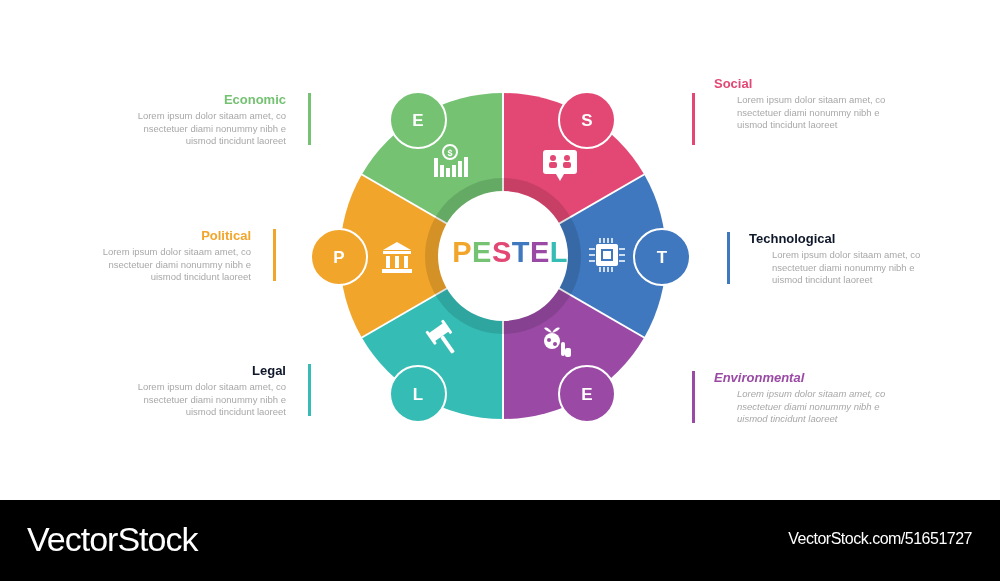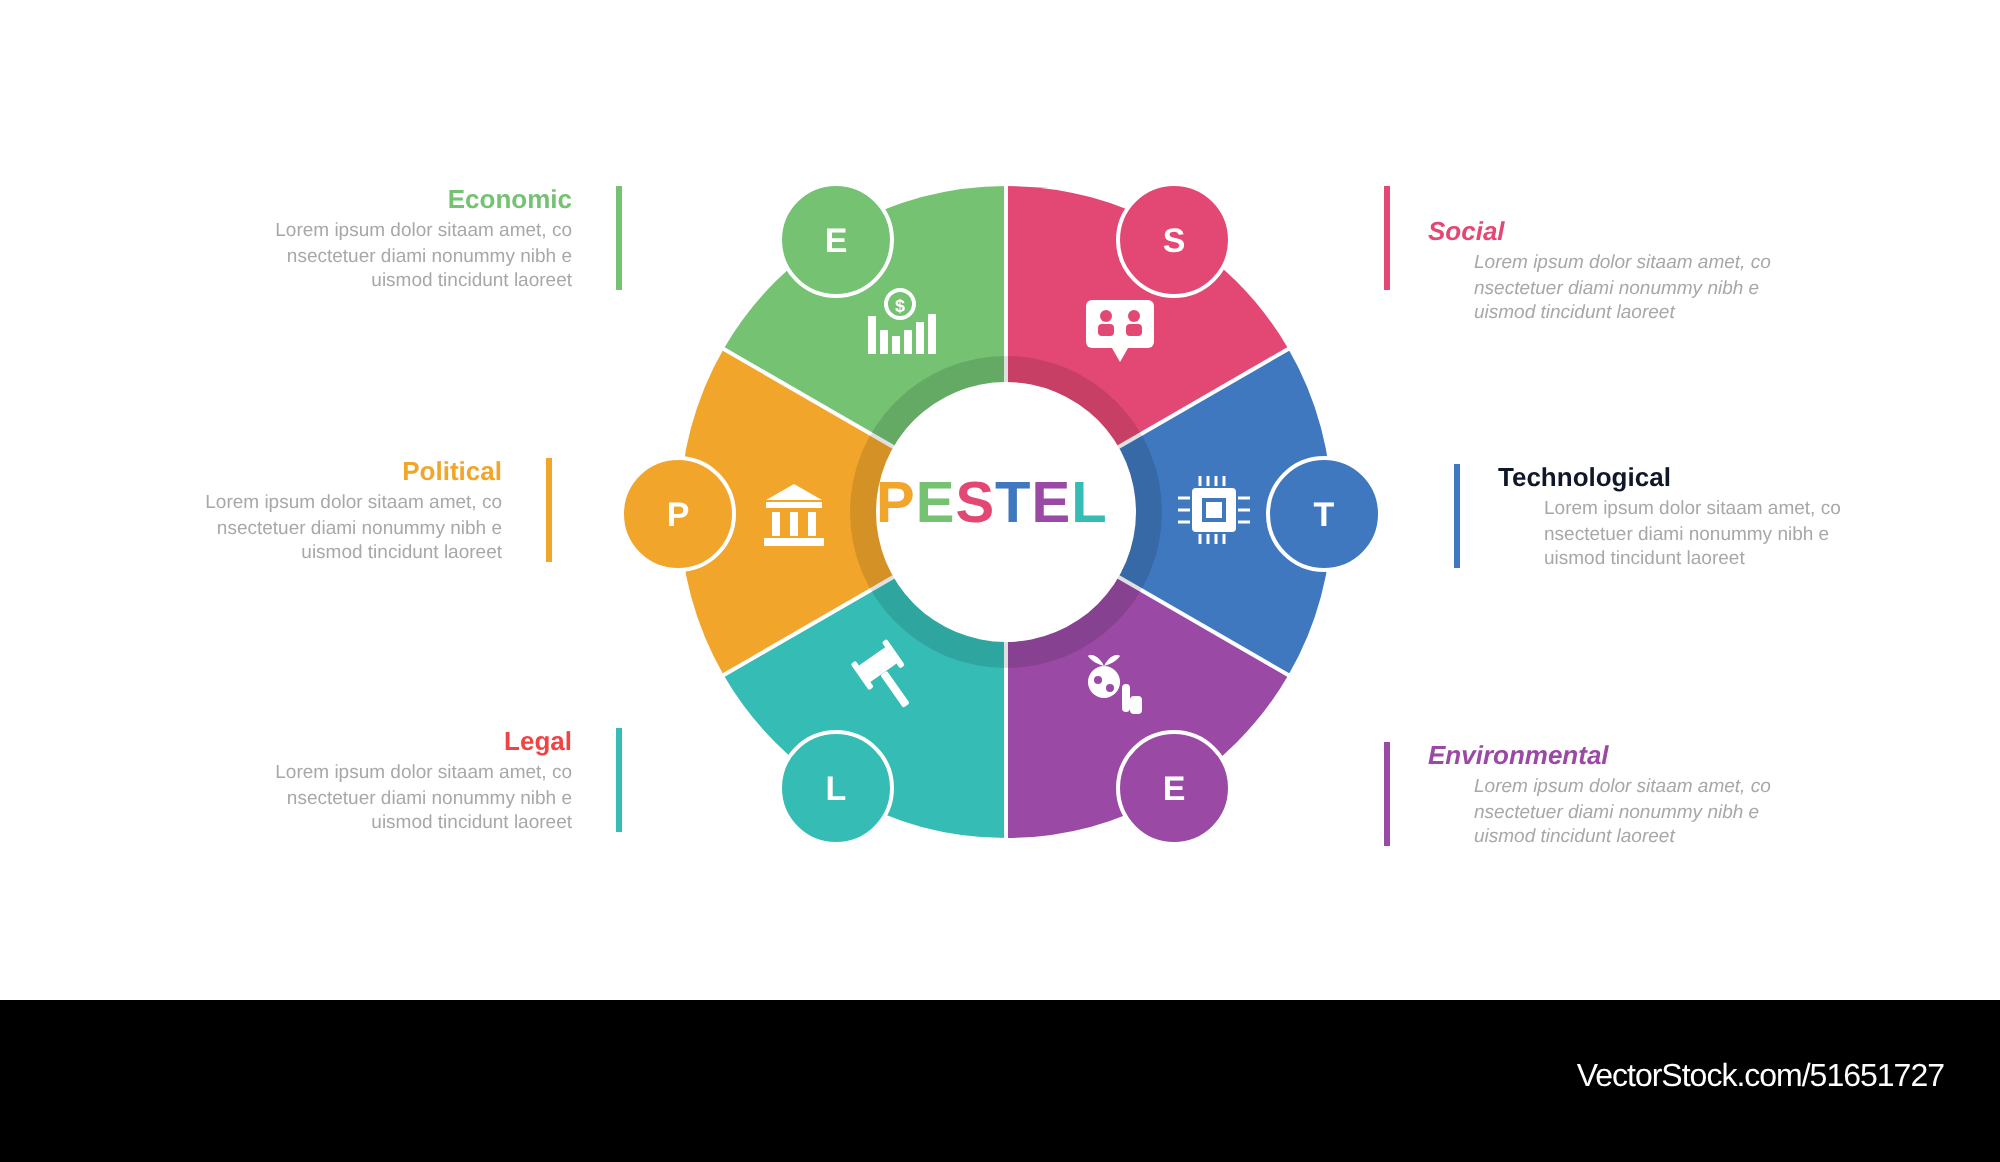--- a/index.html
+++ b/index.html
@@ -8,21 +8,21 @@
   .wheel { position:absolute; left:0; top:0; }
   .block { position:absolute; width:190px; }
   .block .title { font-weight:bold; font-size:13px; margin-bottom:3px; }
   .block .body { font-size:9.5px; line-height:12.5px; color:#a8a8a8;margin-left:23px; }
   .block.left { text-align:right; }
   .block.right { text-align:left; }
   .bar { position:absolute; width:3px; height:52px; }
   .footer { position:absolute; left:0; top:500px; width:1000px; height:81px; background:#000; color:#fff; }
   .footer .brand { position:absolute; left:27px; top:20px; font-size:34px; letter-spacing:-1px; }
   .footer .ref { position:absolute; right:28px; top:30px; font-size:16px; letter-spacing:-0.5px; }
-  .center-title { position:absolute; left:438px; top:236px; width:130px; text-align:left; font-weight:bold; font-size:29px; letter-spacing:0.5px; }
+  .center-title { position:absolute; left:438px; top:236px; width:130px; text-align:right; font-weight:bold; font-size:29px; letter-spacing:0.5px; }
 </style>
 </head>
 <body>
 
 <div class="stage">
 
   <svg class="wheel" width="1000" height="500" viewBox="0 0 1000 500">
 
     <path d="M503,93 A163,163 0 0 1 644.2,174.5 L503,256 Z" fill="#e34874"></path>
 
@@ -165,31 +165,31 @@
     <div class="title" style="color:#f2a52b">Political</div>
     <div class="body">
       <div>Lorem ipsum dolor sitaam amet, co</div>
       <div>nsectetuer diami nonummy  nibh e</div>
       <div>uismod tincidunt laoreet</div>
     </div>
   </div>
   <div class="bar" style="left:273px; top:229px; background:#f2a52b;"></div>
 
   <div class="block left" style="left:96px; top:363px;">
-    <div class="title" style="color:#ef4444">Legal</div>
+    <div class="title" style="color:#0f172a">Legal</div>
     <div class="body">
       <div>Lorem ipsum dolor sitaam amet, co</div>
       <div>nsectetuer diami nonummy  nibh e</div>
       <div>uismod tincidunt laoreet</div>
     </div>
   </div>
   <div class="bar" style="left:308px; top:364px; background:#35bcb4;"></div>
 
   <div class="bar" style="left:692px; top:93px; background:#e34874;"></div>
-  <div class="block right" style="left:714px; top:108px;font-style:italic;">
+  <div class="block right" style="left:714px; top:76px;">
     <div class="title" style="color:#e34874">Social</div>
     <div class="body">
       <div>Lorem ipsum dolor sitaam amet, co</div>
       <div>nsectetuer diami nonummy  nibh e</div>
       <div>uismod tincidunt laoreet</div>
     </div>
   </div>
 
   <div class="bar" style="left:727px; top:232px; background:#3f78bf;"></div>
   <div class="block right" style="left:749px; top:231px;">
@@ -206,14 +206,15 @@
     <div class="title" style="color:#9a4aa5">Environmental</div>
     <div class="body">
       <div>Lorem ipsum dolor sitaam amet, co</div>
       <div>nsectetuer diami nonummy  nibh e</div>
       <div>uismod tincidunt laoreet</div>
     </div>
   </div>
 </div>
 
 <div class="footer">
+  <div class="brand">VectorStock</div>
   <div class="ref">VectorStock.com/51651727</div>
 </div>
 
 </body></html>

